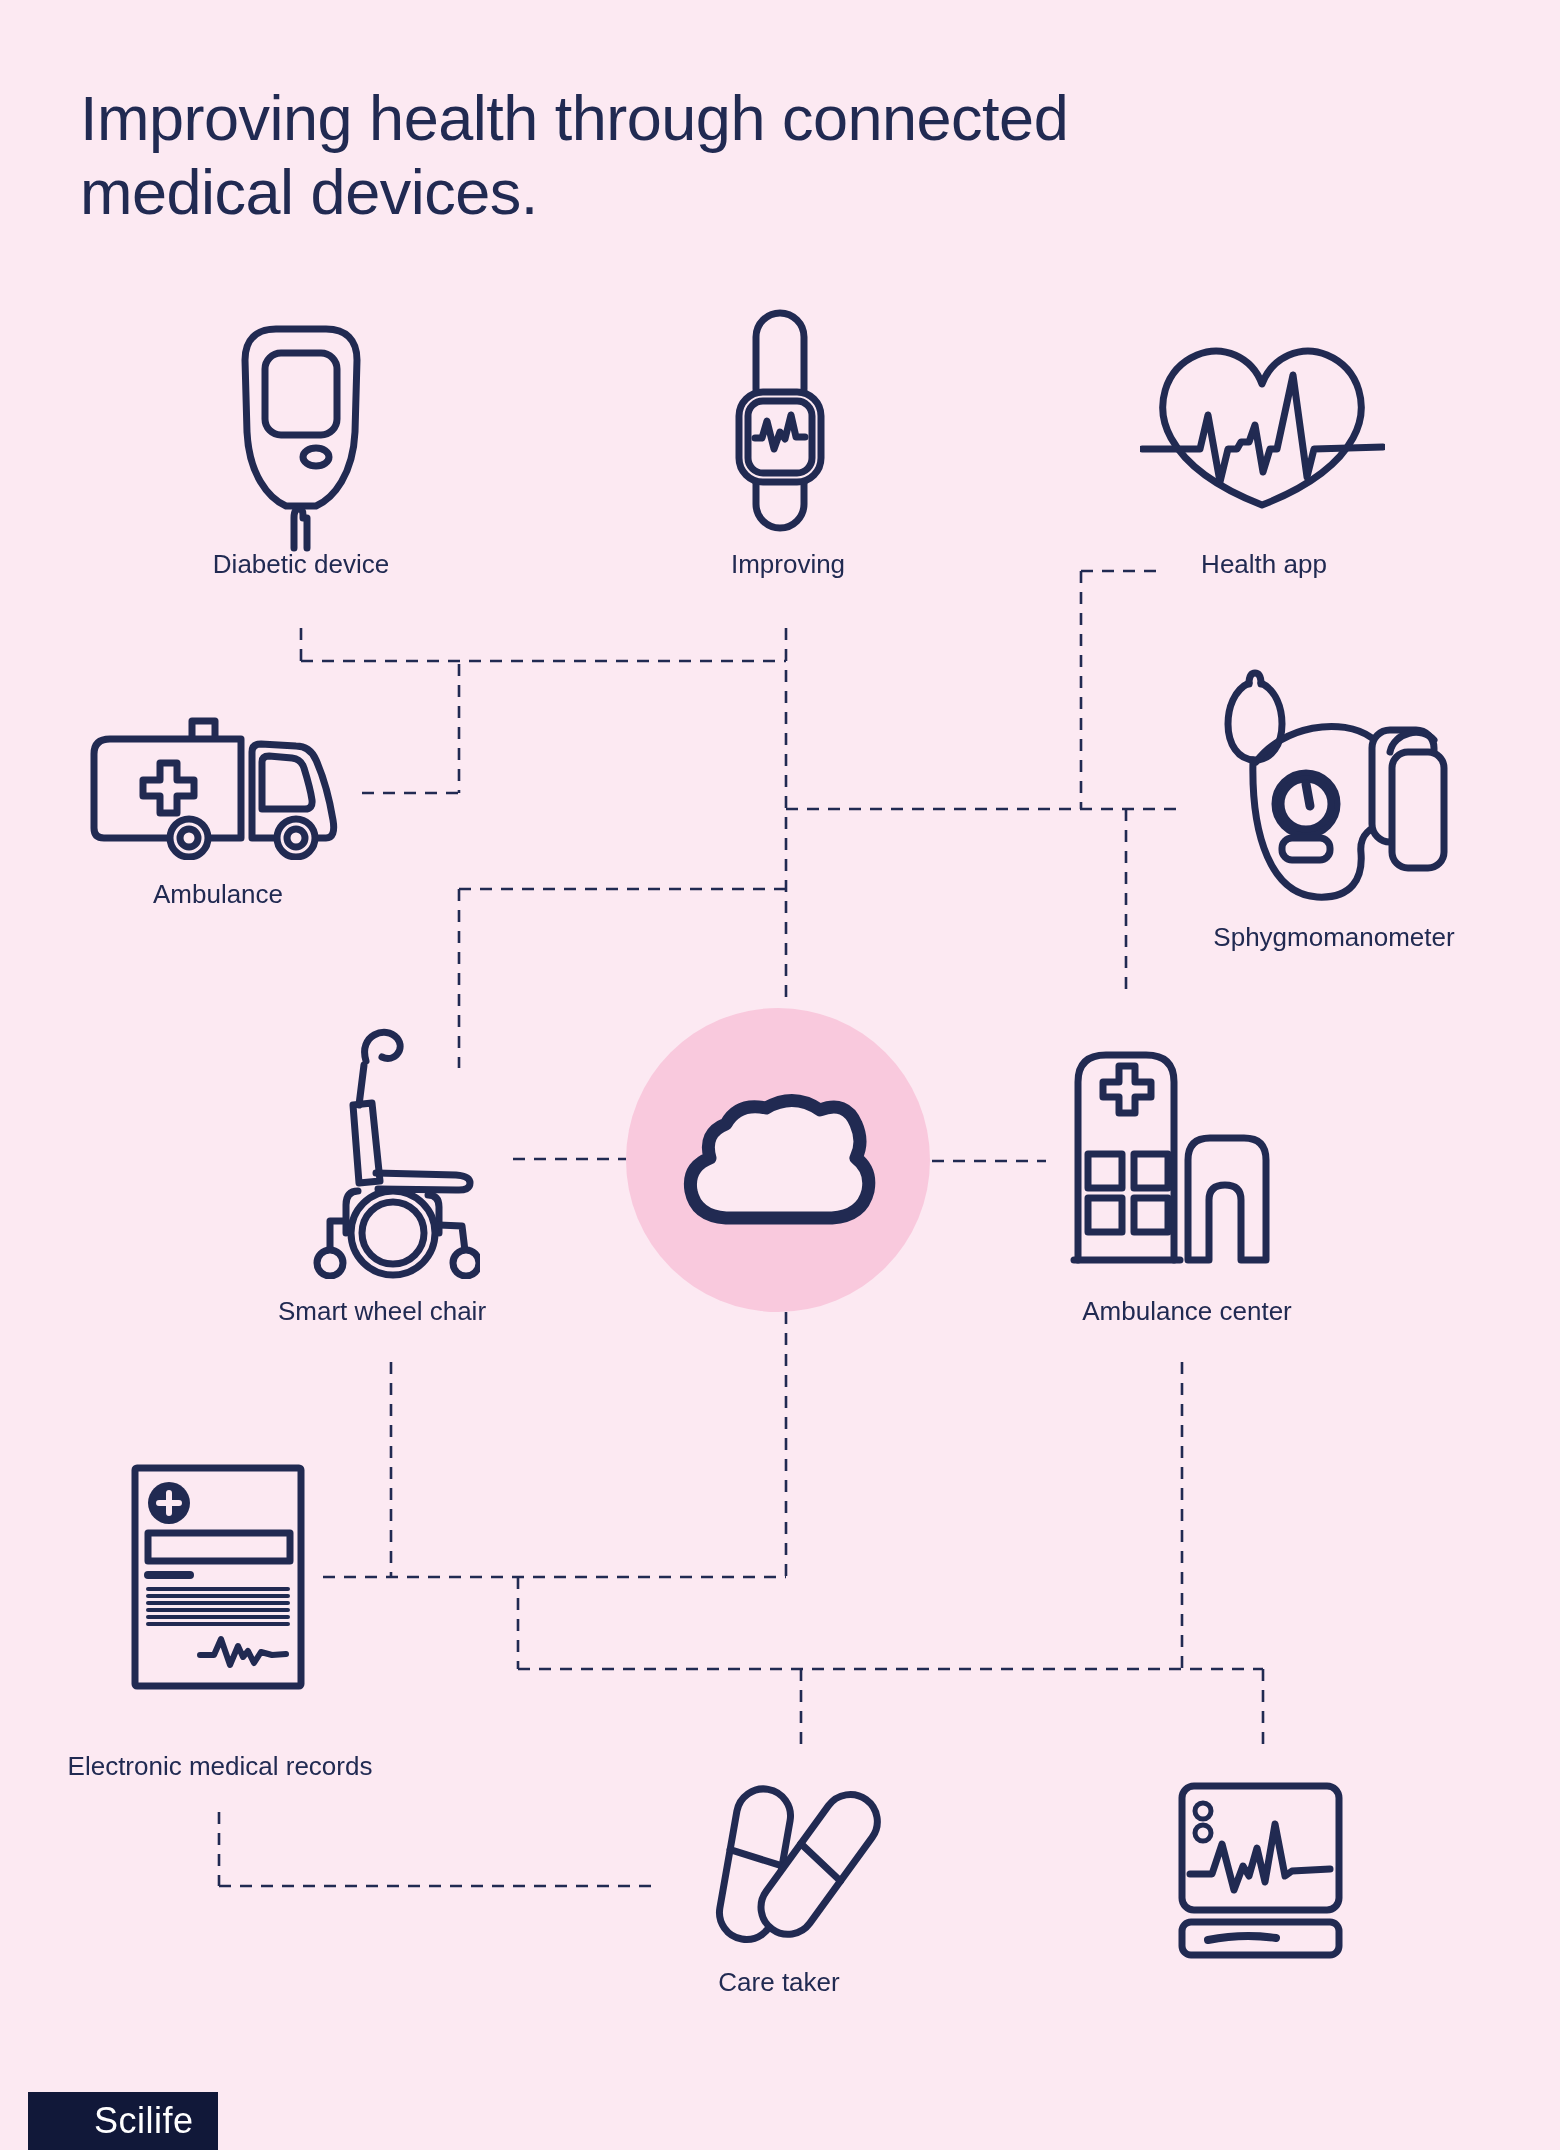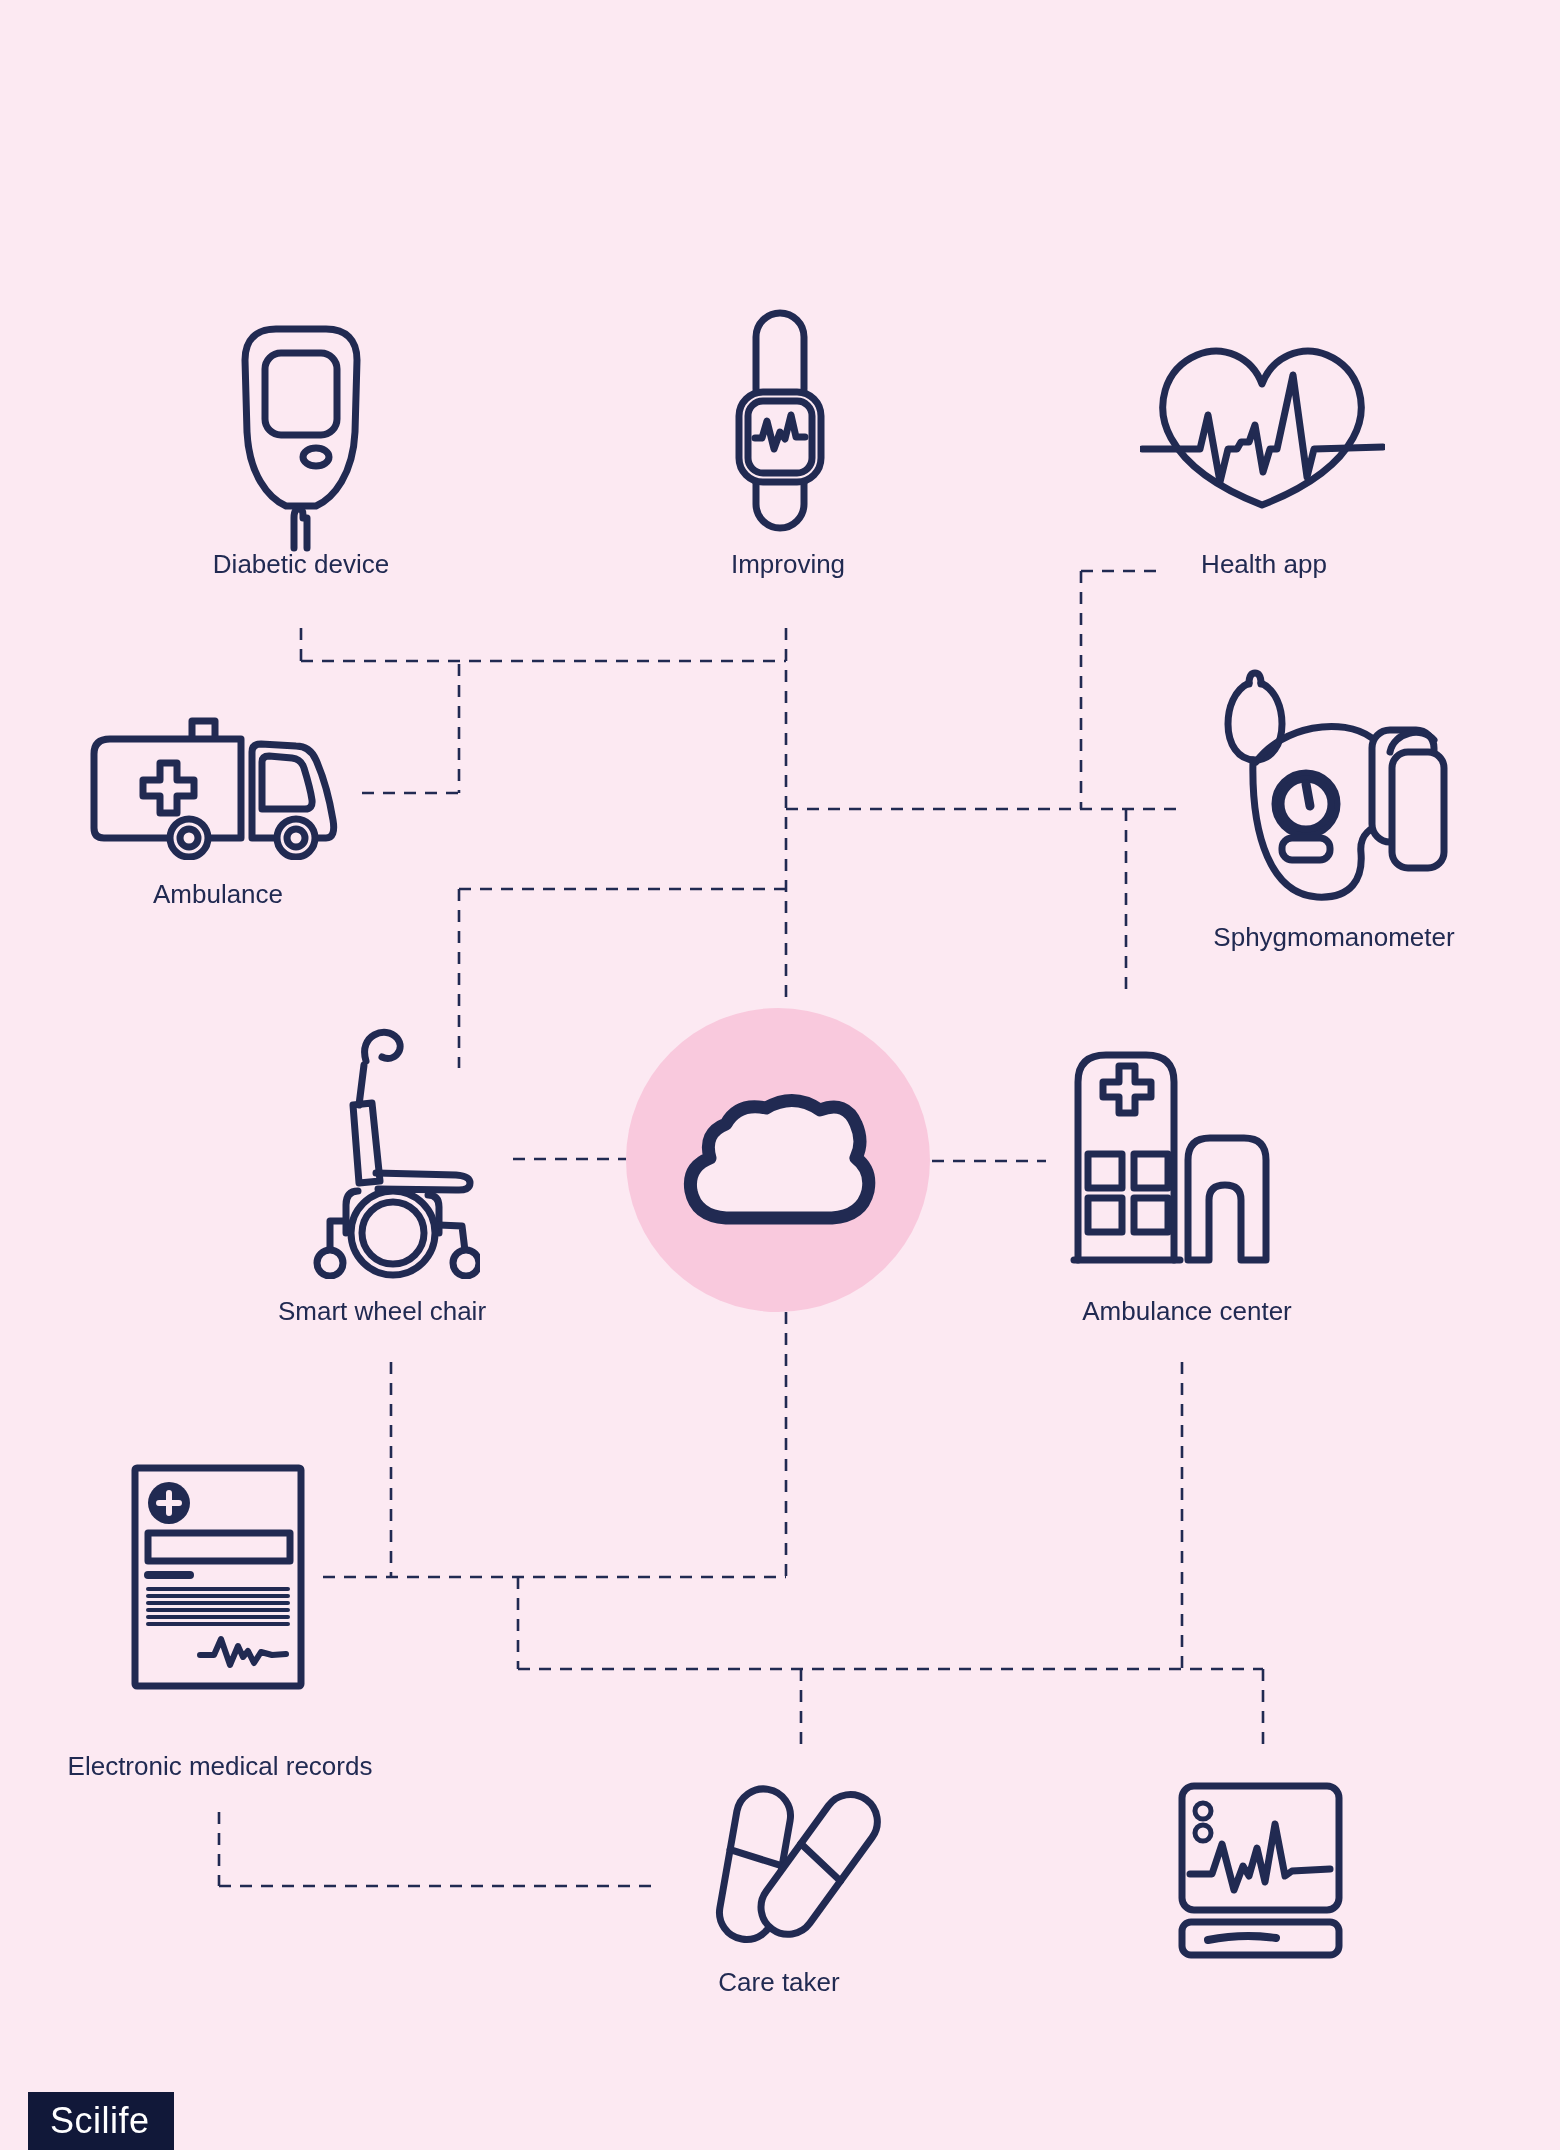--- a/index.html
+++ b/index.html
@@ -30,21 +30,21 @@
   .fbg{fill:var(--bg);}
   .fink{fill:currentColor;stroke:none;}
   .hub-circle{
     position:absolute;left:626px;top:1008px;width:304px;height:304px;
     border-radius:50%;background:var(--hub);
   }
   .lines{position:absolute;left:0;top:0;}
   .lines line{stroke:currentColor;stroke-width:2.6;stroke-dasharray:12 9;}
   .logo{
     position:absolute;left:28px;top:2092px;width:146px;height:58px;
-    background:var(--logo-bg);display:flex;align-items:center;
+    background:var(--logo-bg);display:flex;align-items:center;padding-left:44px;
   }
   .logo span{color:var(--logo-text);font-size:36px;padding-left:22px;letter-spacing:0.5px;}
 </style>
 </head>
 <body>
 
 <div class="page">
 
   <svg class="lines" width="1560" height="2150" viewBox="0 0 1560 2150" aria-hidden="true">
     <line x1="301" y1="628" x2="301" y2="661"></line>
@@ -65,20 +65,21 @@
     <line x1="518" y1="1577" x2="518" y2="1669"></line>
     <line x1="786" y1="1312" x2="786" y2="1577"></line>
     <line x1="323" y1="1577" x2="786" y2="1577"></line>
     <line x1="391" y1="1362" x2="391" y2="1577"></line>
     <line x1="219" y1="1812" x2="219" y2="1886"></line>
     <line x1="219" y1="1886" x2="659" y2="1886"></line>
     <line x1="801" y1="1669" x2="801" y2="1753"></line>
     <line x1="1263" y1="1669" x2="1263" y2="1753"></line>
   </svg>
 
+  <div class="title">Improving health through connected medical devices.</div>
 
   <div class="hub-circle"></div>
   <svg class="icon" style="left:676px;top:1086px" width="204" height="142" viewBox="0 0 204 142">
     <path class="s fbg" stroke-width="13" d="M50 132 Q20 130 15 105 Q11 81 34 72 Q27 47 50 38 Q62 16 90 22 Q118 6 144 24 Q170 14 180 38 Q188 56 180 72 Q196 84 192 105 Q186 130 156 132 Z"></path>
   </svg>
 
   <svg class="icon" style="left:240px;top:322px" width="122" height="232" viewBox="0 0 122 232">
     <g class="s" stroke-width="7">
       <path d="M36 7 H86 C106 7 117 18 117 38 L115 110 C113 152 94 176 76 184 L46 184 C28 176 9 152 7 110 L5 38 C5 18 16 7 36 7 Z"></path>
       <rect x="25" y="31" width="72" height="82" rx="16"></rect>

